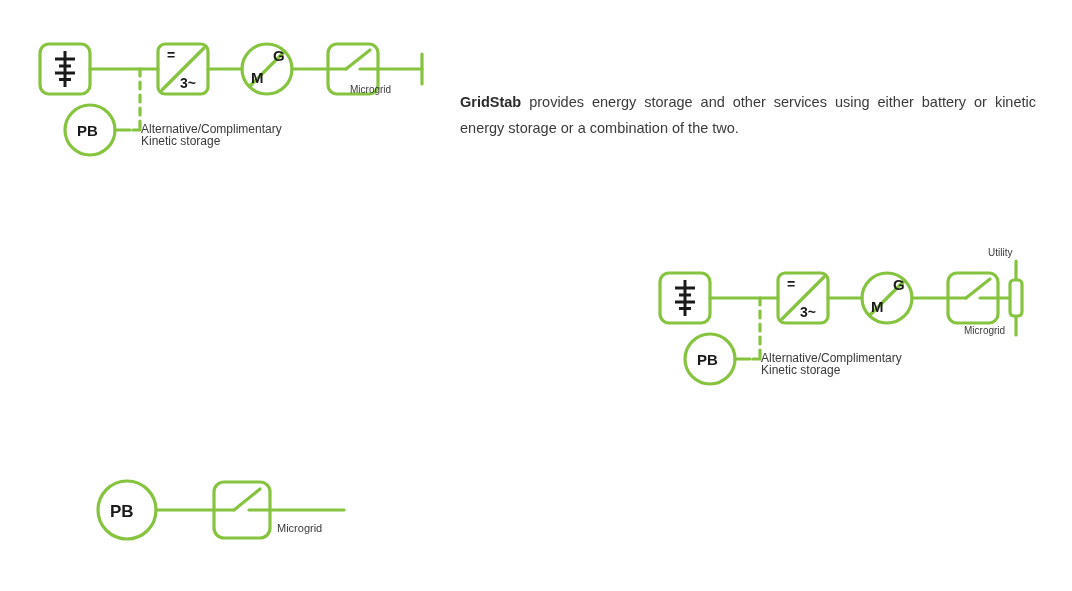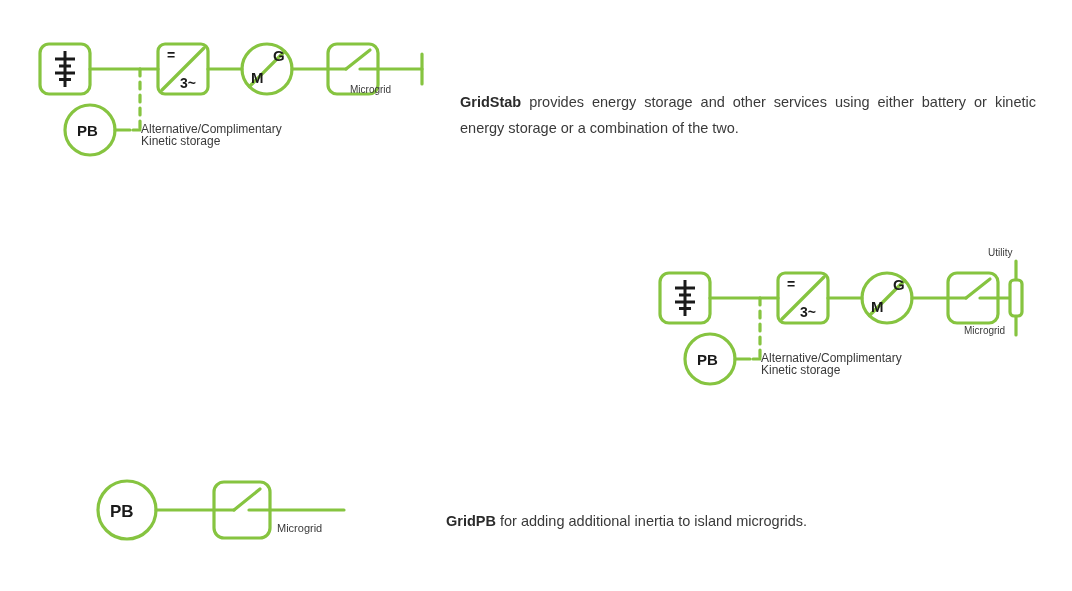--- a/index.html
+++ b/index.html
@@ -174,17 +174,14 @@
         <path d="M142 38 L168 17"></path>
         <path d="M157 38 L178 38"></path>
         <path d="M178 38 L252 38"></path>
       </g>
       <text class="blk-text" x="18" y="45" font-size="17">PB</text>
     </svg>
 
     <div class="lbl" style="left:185px; top:50px; font-size:11px;">Microgrid</div>
   </div>
 
-  <p class="para" style="left:446px; top:493px; width:576px; text-align:left;">
-    <b>GridPB</b><span> for adding additional inertia to island microgrids.</span>
-  </p>
 
 </div>
 
 </body></html>

